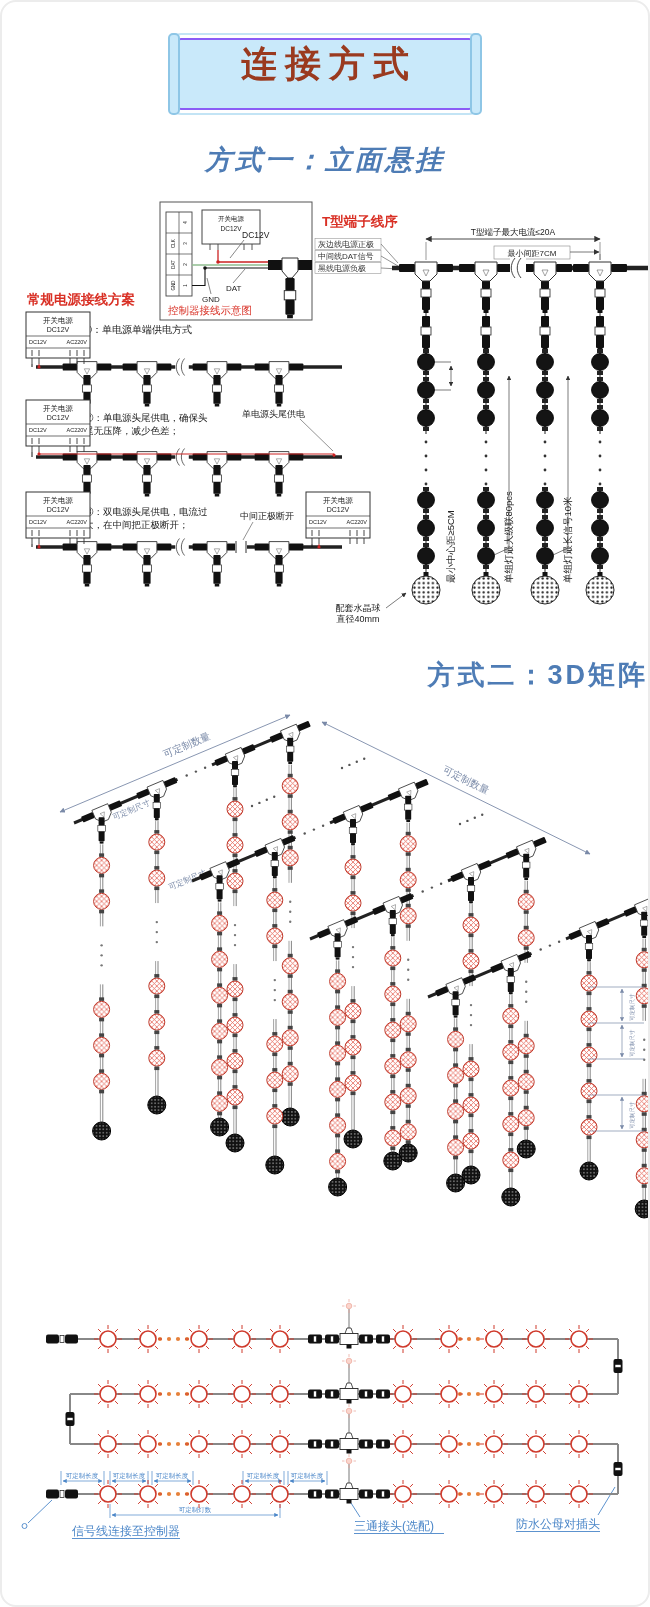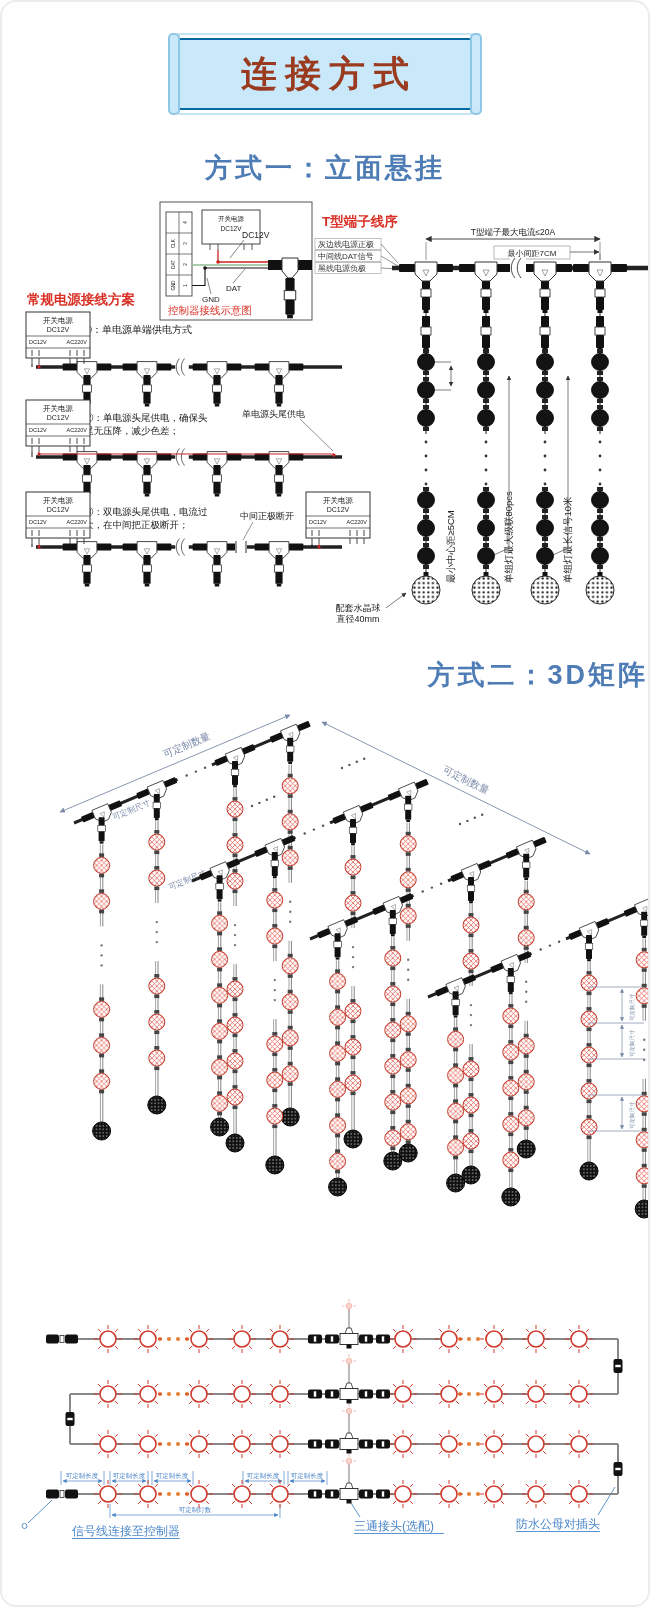--- a/index.html
+++ b/index.html
@@ -1,20 +1,20 @@
 <!DOCTYPE html>
 <html><head>
 <meta charset="utf-8">
 <style>
   html,body{margin:0;padding:0;background:#fff;}
   .page{position:relative;width:650px;height:1607px;background:#fff;overflow:hidden;
         font-family:"Liberation Sans",sans-serif;border:2px solid #ececec;border-radius:16px;box-sizing:border-box;}
   .banner{position:absolute;left:50%;top:36px;transform:translateX(-50%);width:300px;height:72px;
-          background:#c9e9fa;border:2px solid #0369a1;border-radius:6px;outline:2px solid #c3e4f5;outline-offset:3px;
-          display:flex;align-items:center;justify-content:center;box-sizing:border-box;}
+          background:#c9e9fa;border:2px solid #8b5cf6;border-radius:6px;outline:2px solid #c3e4f5;outline-offset:3px;
+          display:flex;justify-content:center;box-sizing:border-box;}
   .banner:before,.banner:after{content:"";position:absolute;top:-7px;bottom:-7px;width:12px;
           background:#c9e9fa;border:2px solid #8ec6e6;border-radius:5px;box-sizing:border-box;}
   .banner:before{left:-9px;} .banner:after{right:-9px;}
   .banner-title{font-size:36px;font-weight:bold;color:#9a3a1f;letter-spacing:8px;padding-left:8px;}
   .sec-title{position:absolute;left:0;width:100%;text-align:center;margin:0;
              color:#4e7cb5;font-size:27px;font-weight:600;letter-spacing:3px;}
   svg{position:absolute;left:0;display:block;}
   text{font-family:"Liberation Sans",sans-serif;}
 </style>
 </head>
@@ -101,21 +101,21 @@
         <path d="M-3 -10C-8 -4 -8 4 -3 10" fill="none" stroke="#333" stroke-width="0.9"></path>
         <path d="M3 -10C-2 -4 -2 4 3 10" fill="none" stroke="#333" stroke-width="0.9"></path>
       </g>
     </defs>
   </svg>
 
   <div class="banner">
     <span class="banner-title">连接方式</span>
   </div>
 
-  <h2 class="sec-title" style="top:148px;">方式一：立面悬挂</h2>
+  <h2 class="sec-title" style="top:140px;font-style:italic;">方式一：立面悬挂</h2>
 
   <svg id="svg1" style="top:188px;" width="650" height="460" viewBox="0 0 650 460" xmlns:xlink="http://www.w3.org/1999/xlink">
     <defs>
       <g id="psuTpl">
         <rect x="0" y="0" width="64" height="46" fill="#fff" stroke="#333" stroke-width="1"></rect>
         <text x="32" y="11" font-size="7.5" text-anchor="middle" fill="#222">开关电源</text>
         <text x="32" y="20" font-size="7" text-anchor="middle" fill="#222">DC12V</text>
         <line x1="0" y1="24" x2="64" y2="24" stroke="#333" stroke-width="0.7"></line>
         <text x="3" y="32" font-size="5.5" fill="#222">DC12V</text>
         <text x="61" y="32" font-size="5.5" text-anchor="end" fill="#222">AC220V</text>

